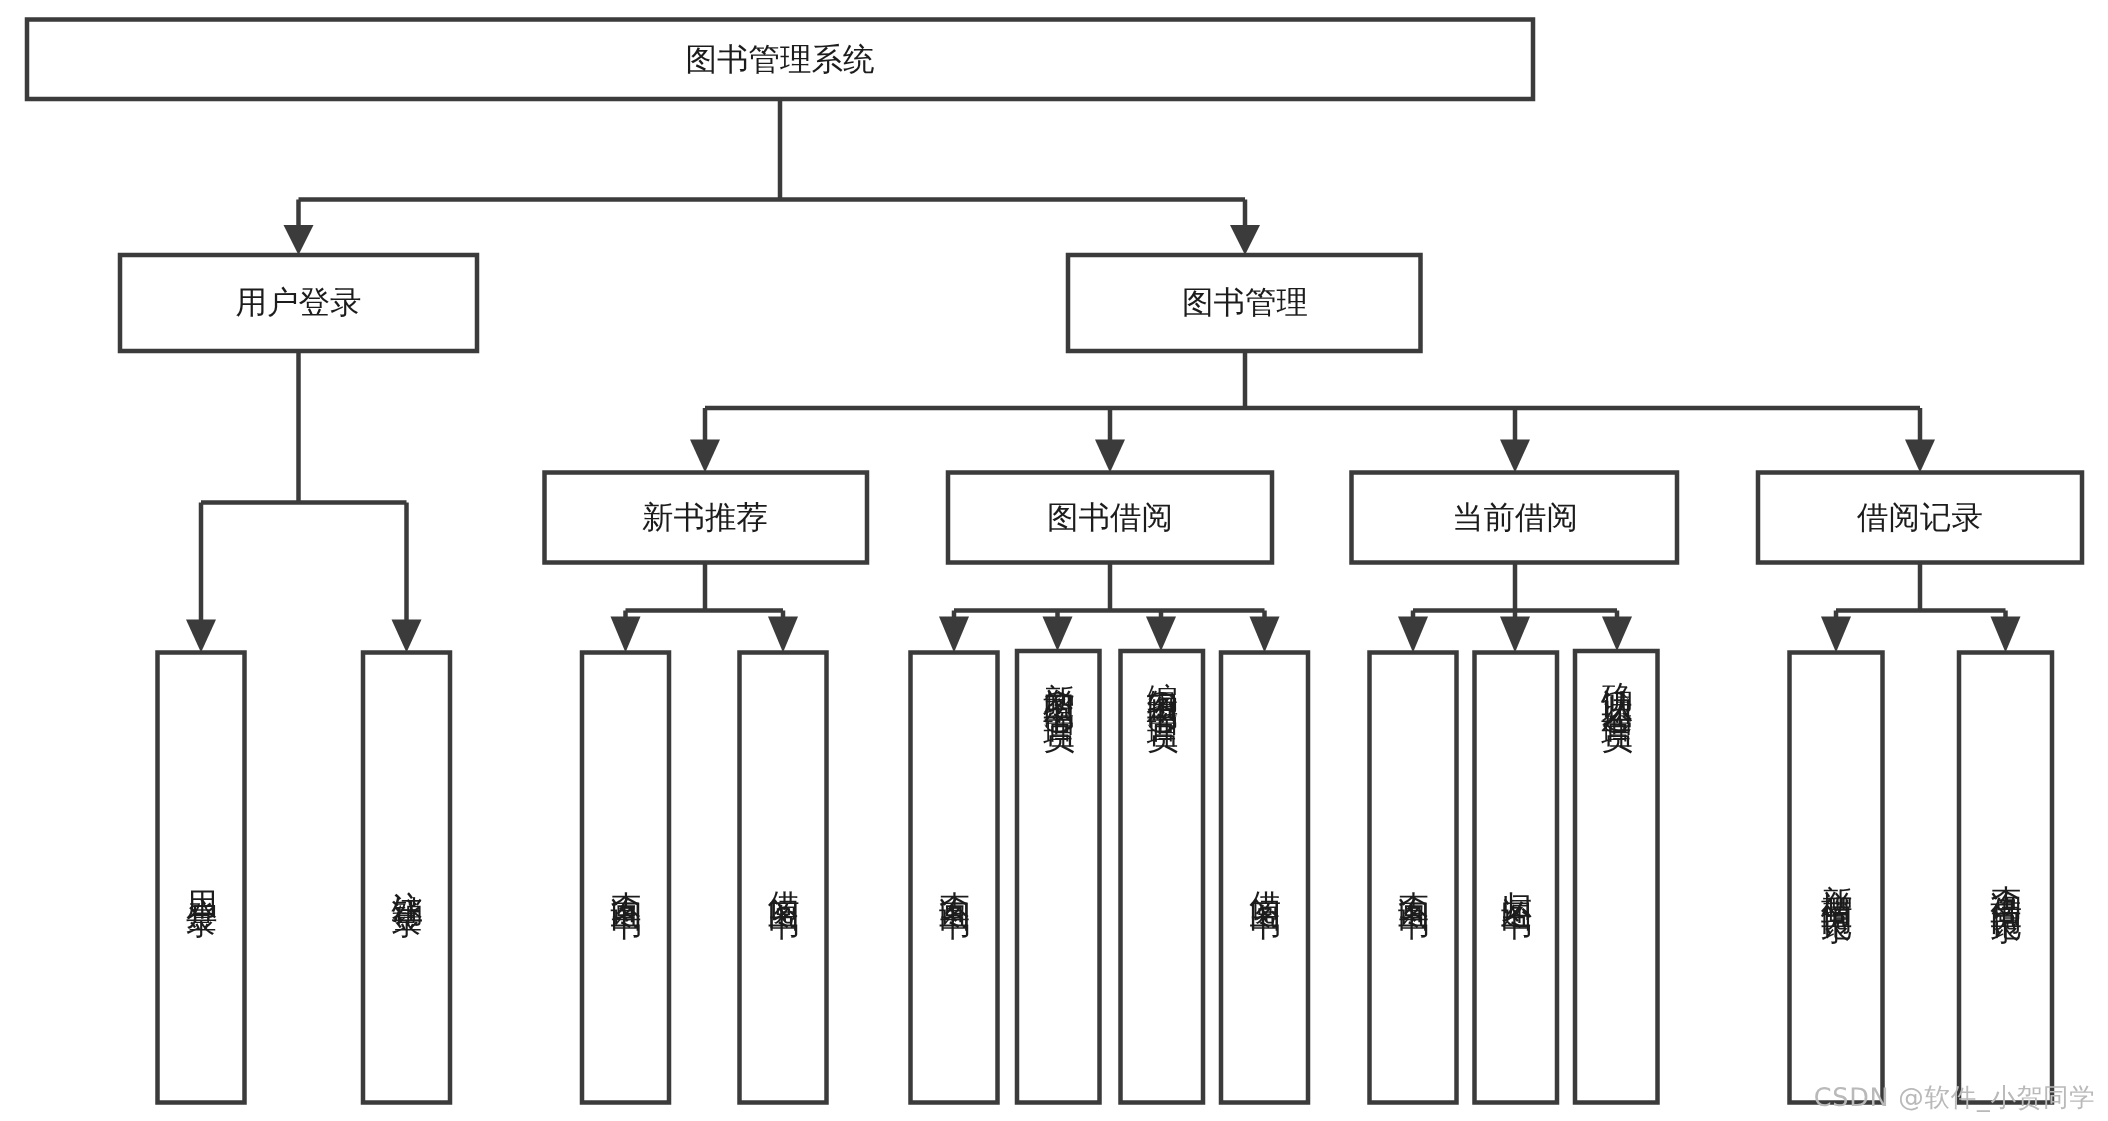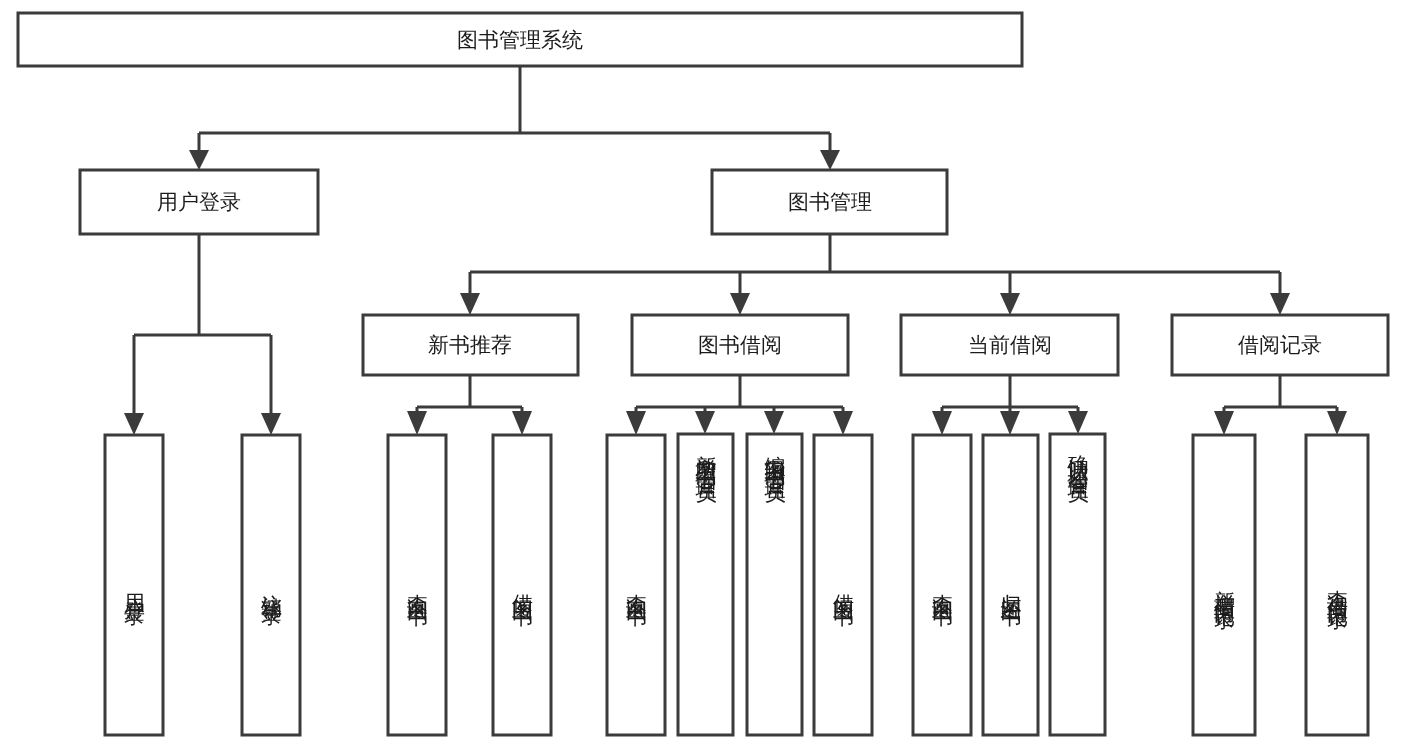--- a/index.html
+++ b/index.html
@@ -237,14 +237,15 @@
   </div>
 
   <div class="vlabel-wrap" style="left:1193px; top:435px; width:62px; height:300px;">
     <span class="vlabel-text">新增借阅记录</span>
   </div>
 
   <div class="vlabel-wrap" style="left:1306px; top:435px; width:62px; height:300px;">
     <span class="vlabel-text">查询借阅记录</span>
   </div>
 
+  <div id="watermark">CSDN @软件_小贺同学</div>
 
 </div>
 
 </body></html>

